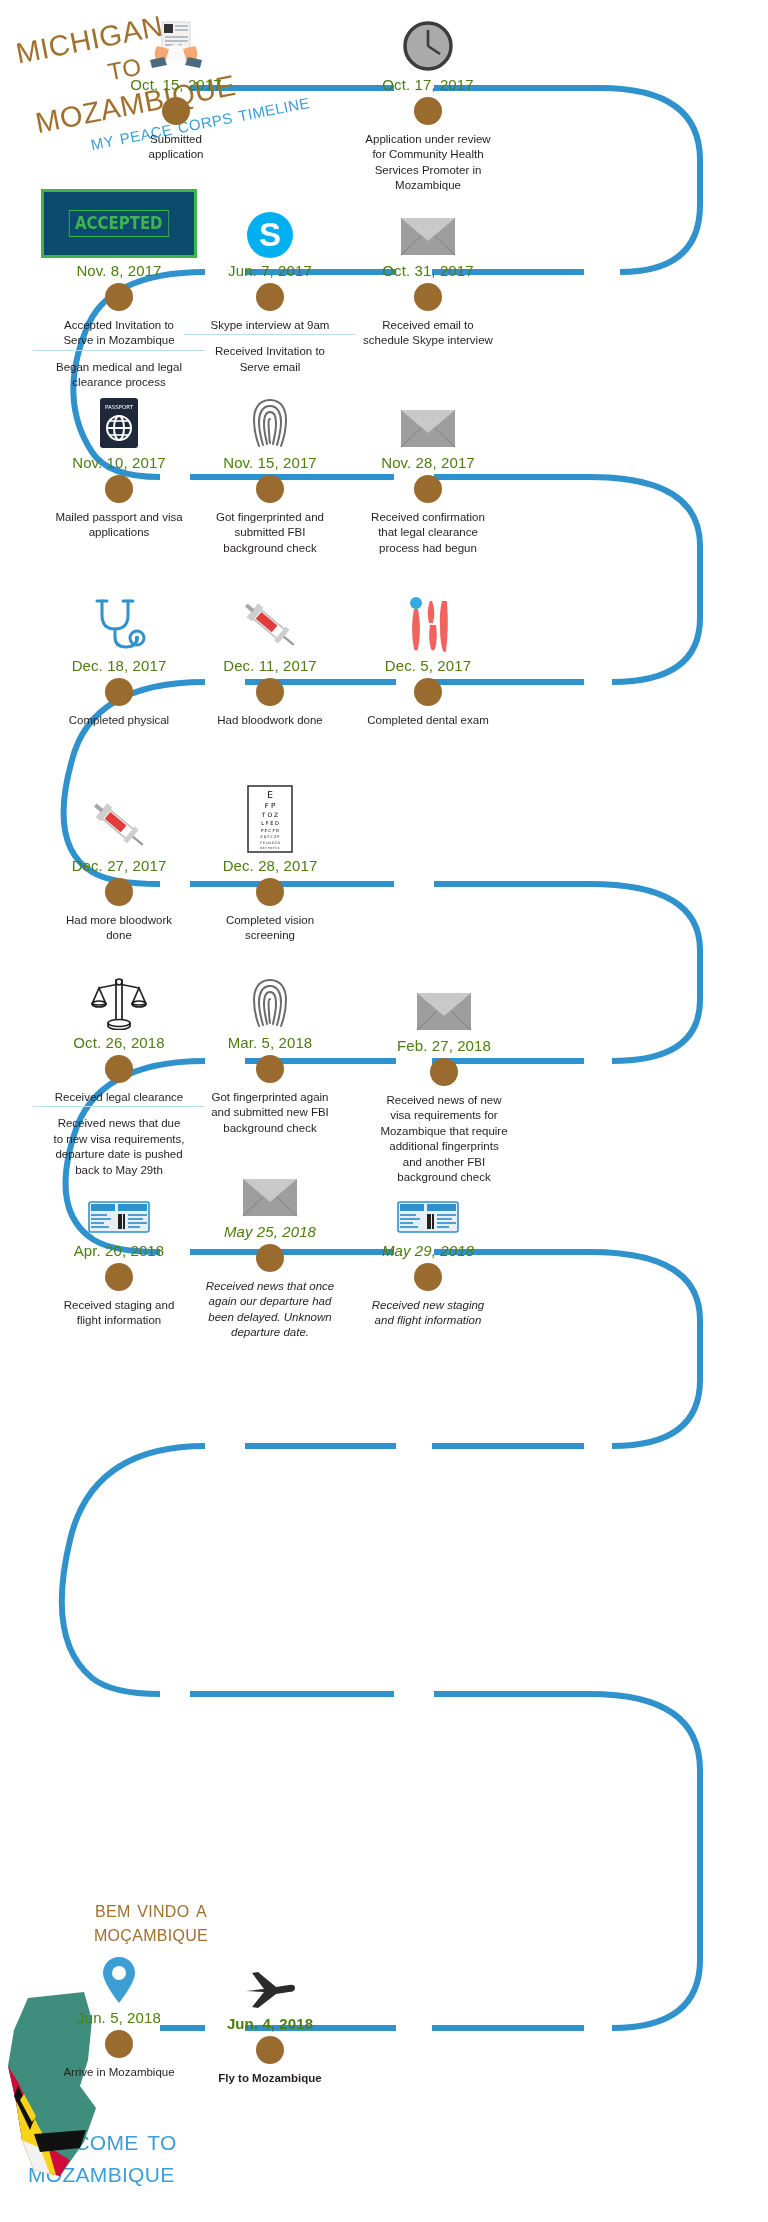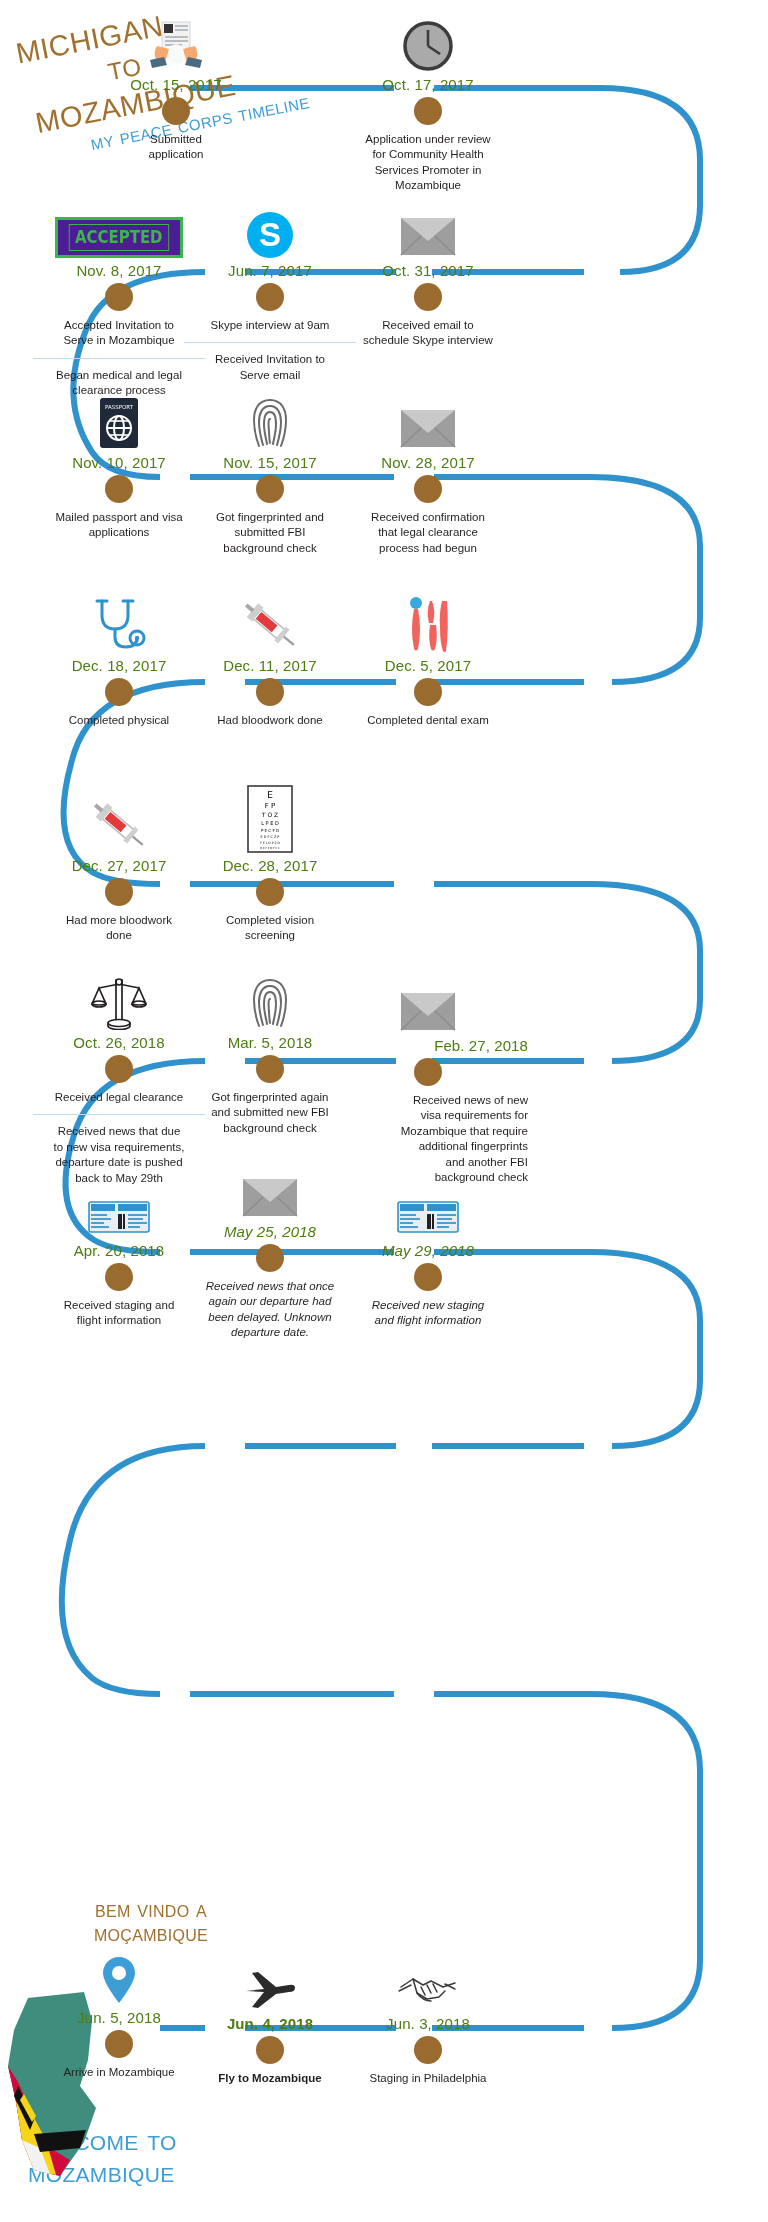--- a/index.html
+++ b/index.html
@@ -103,30 +103,30 @@
   }
   .ev-desc {
     font-size: 11.5px;
     line-height: 1.34;
     color:#231f20;
   }
   .ev-sub {
     font-size: 11.5px;
     line-height: 1.34;
     color:#231f20;
-    margin-top: 9px;
+    margin-top: 1px;
     padding-top: 9px;
     border-top: 1.4px solid #bcdcef;
   }
 
   .stamp-accepted {
     border: 3px solid #3cb54a;
-    padding: 4px;
+    padding: 18px;
     display:inline-block;
-    background:#4c1d95;
+    background:#0c4a6e;
   }
   .stamp-accepted .inner {
     border: 1.5px solid #3cb54a;
     color:#3cb54a;
     font-size: 17px;
     font-weight: bold;
     letter-spacing: 0px;
     padding: 2px 6px 3px 6px;
     font-family: "DejaVu Sans", sans-serif;
     transform: scaleX(0.88);
@@ -419,21 +419,21 @@
         <text x="23" y="59" font-size="3" text-anchor="middle" font-family="DejaVu Sans, sans-serif">F E L O P Z D</text>
         <text x="23" y="64" font-size="2.6" text-anchor="middle" font-family="DejaVu Sans, sans-serif">D E F P O T E C</text>
       </svg>
     </div>
     <div class="ev-date">Dec. 28, 2017</div>
     <div class="ev-dot"></div>
     <div class="ev-desc">Completed vision<br>screening</div>
   </div>
 
 
-  <div class="event" style="left:328px; top:975px; width:200px;text-align:right;">
+  <div class="event" style="left:344px; top:975px; width:200px;">
     <div class="ev-icon">
       <svg width="58" height="44" viewBox="0 0 58 44">
         <rect x="2" y="4" width="54" height="37" fill="#9e9e9e"></rect>
         <path d="M2 4 L29 27 L56 4 Z" fill="#c9c9c9"></path>
         <path d="M2 41 L22 22 M56 41 L36 22" stroke="#8d8d8d" stroke-width="1.6" fill="none"></path>
       </svg>
     </div>
     <div class="ev-date">Feb. 27, 2018</div>
     <div class="ev-dot"></div>
     <div class="ev-desc">Received news of new<br>visa requirements for<br>Mozambique that require<br>additional fingerprints<br>and another FBI<br>background check</div>
@@ -536,39 +536,20 @@
         </g>
         <rect x="30" y="16" width="4" height="15" fill="#222"></rect>
         <rect x="35" y="16" width="2" height="15" fill="#222"></rect>
       </svg>
     </div>
     <div class="ev-date">May 29, 2018</div>
     <div class="ev-dot"></div>
     <div class="ev-desc">Received new staging<br>and flight information</div>
   </div>
 
-  <div class="event" style="left:328px; top:1953px; width:200px;">
-    <div class="ev-icon">
-      <svg width="62" height="44" viewBox="0 0 62 44">
-        <g fill="none" stroke="#3a3a3a" stroke-width="1.5" stroke-linecap="round" stroke-linejoin="round">
-          <path d="M4 20 L16 12 L26 18 L34 14 L46 20 L58 16"></path>
-          <path d="M16 12 L20 26 L30 32 L42 30 L48 24"></path>
-          <path d="M24 20 L28 28"></path>
-          <path d="M30 18 L34 26"></path>
-          <path d="M36 17 L40 25"></path>
-          <path d="M2 24 L14 18"></path>
-          <path d="M58 22 L48 17"></path>
-          <path d="M20 26 q 6 8 14 8"></path>
-        </g>
-      </svg>
-    </div>
-    <div class="ev-date">Jun. 3, 2018</div>
-    <div class="ev-dot"></div>
-    <div class="ev-desc">Staging in Philadelphia</div>
-  </div>
 
   <div class="event" style="left:184px; top:1953px;font-weight:bold;">
     <div class="ev-icon">
       <svg width="52" height="44" viewBox="0 0 52 44">
         <path d="M2 24 L20 22 L8 6 L14 5 L32 20 L45 18 q6 -1 6 3 q0 4 -6 4 L32 27 L14 41 L8 40 L20 25 Z" fill="#2b2b2b"></path>
       </svg>
     </div>
     <div class="ev-date">Jun. 4, 2018</div>
     <div class="ev-dot"></div>
     <div class="ev-desc">Fly to Mozambique</div>

